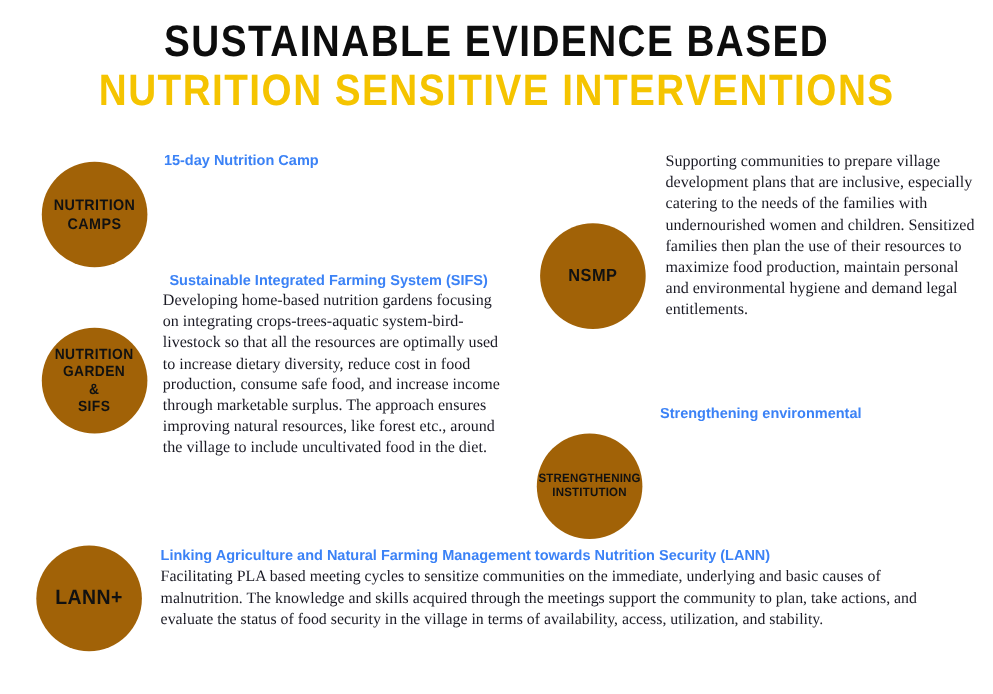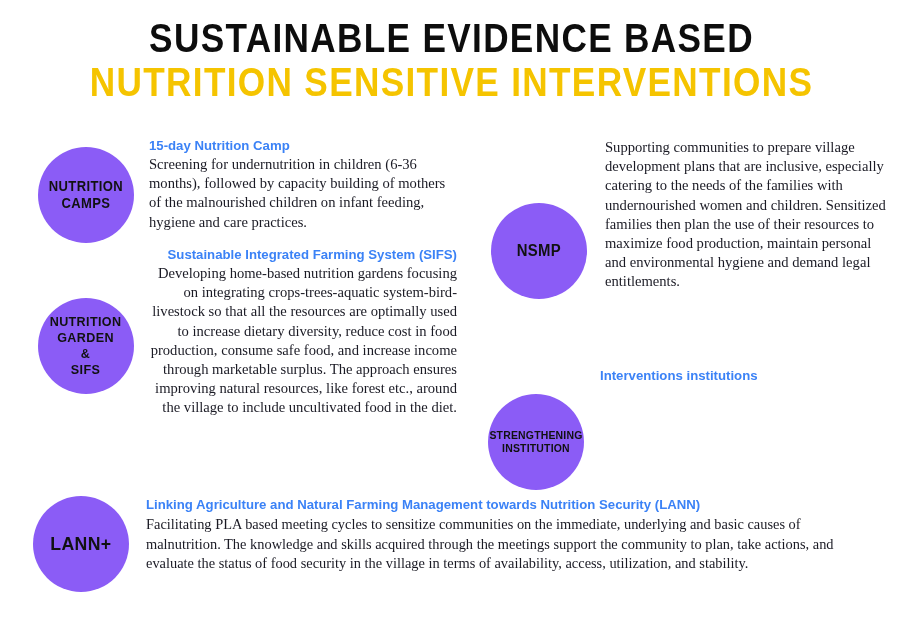--- a/index.html
+++ b/index.html
@@ -57,21 +57,21 @@
     left: 0;
     top: 488px;
     width: 903px;
     height: 143px;
   }
 
   
   .circle {
     position: absolute;
     border-radius: 50%;
-    background: #8b5cf6;
+    background: #a16207;
     display: flex;
     align-items: center;
     justify-content: center;
     text-align: center;
   }
   .circle-label {
     font-family: "Liberation Sans Narrow", "Liberation Sans", sans-serif;
     font-weight: bold;
     color: #111111;
     text-transform: uppercase;
@@ -121,21 +121,21 @@
   .block-body {
     font-family: "Liberation Serif", serif;
     font-size: 14.6px;
     line-height: 19.2px;
     color: #1a1a24;
     margin: 0;
   }
 
   
   #block-nutrition-camp { left: 149px; top: 12px; width: 312px; }
-  #block-sifs { left: 147px; top: 121px; width: 310px; text-align: right; }
+  #block-sifs { left: 147px; top: 121px; width: 310px; }
   #block-sifs .block-heading { padding-left: 7px; }
   #block-sifs .block-body { padding-left: 1px; }
 
   
   #block-nsmp { left: 120px; top: 12px; width: 290px; }
   #block-nsmp .block-body { padding-left: 5px; }
   #block-strengthening { left: 120px; top: 242px; width: 290px; }
   #block-strengthening .block-heading { margin-bottom: 9px; }
 
   
@@ -160,21 +160,20 @@
 
   <div class="circle c-nutrition-garden">
     <span class="circle-label">Nutrition
 Garden
 &amp;
 SIFS</span>
   </div>
 
   <div class="block" id="block-nutrition-camp">
     <h3 class="block-heading">15-day Nutrition Camp</h3>
-    <p class="block-body">Screening for undernutrition in children (6-36 months), followed by capacity building of mothers of the malnourished children on infant feeding, hygiene and care practices.</p>
   </div>
 
   <div class="block" id="block-sifs">
     <h3 class="block-heading">Sustainable Integrated Farming System (SIFS)</h3>
     <p class="block-body">Developing home-based nutrition gardens focusing on integrating crops-trees-aquatic system-bird-livestock so that all the resources are optimally used to increase dietary diversity, reduce cost in food production, consume safe food, and increase income through marketable surplus. The approach ensures improving natural resources, like forest etc., around the village to include uncultivated food in the diet.</p>
   </div>
 
 </div>
 
 <div id="right-column">
@@ -186,21 +185,21 @@
 
   <div class="circle c-nsmp">
     <span class="circle-label">NSMP</span>
   </div>
 
   <div class="block" id="block-nsmp">
     <p class="block-body">Supporting communities to prepare village development plans that are inclusive, especially catering to the needs of the families with undernourished women and children. Sensitized families then plan the use of their resources to maximize food production, maintain personal and environmental hygiene and demand legal entitlements.</p>
   </div>
 
   <div class="block" id="block-strengthening">
-    <h3 class="block-heading">Interventions institutions</h3>
+    <h3 class="block-heading">Strengthening environmental</h3>
   </div>
 
 </div>
 
 <div id="bottom-row">
 
   <div class="circle c-lann">
     <span class="circle-label">LANN+</span>
   </div>
 

